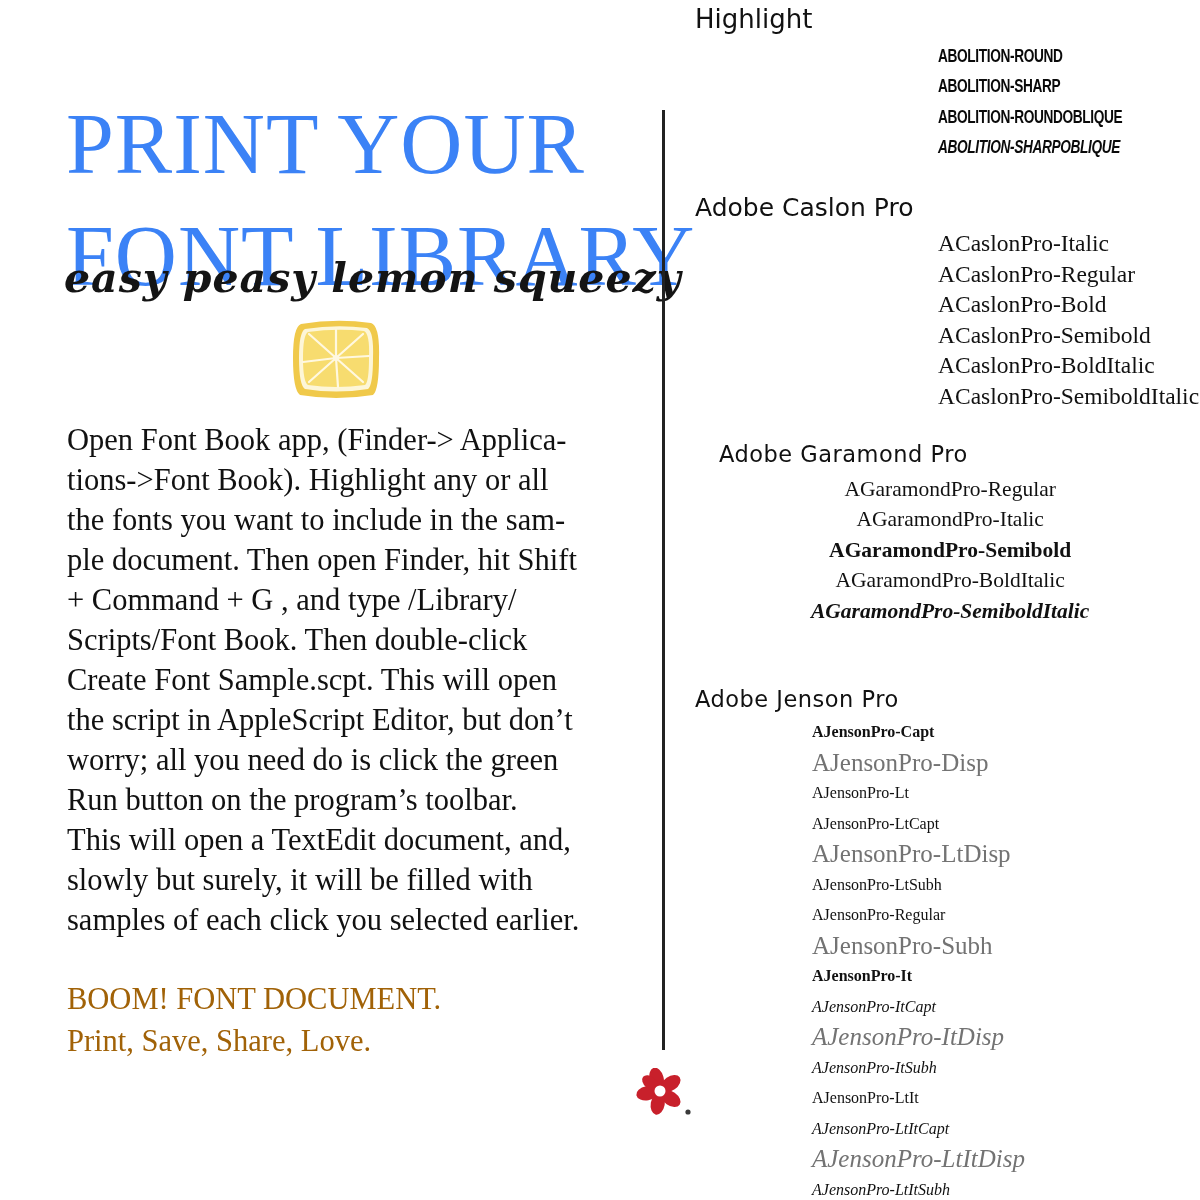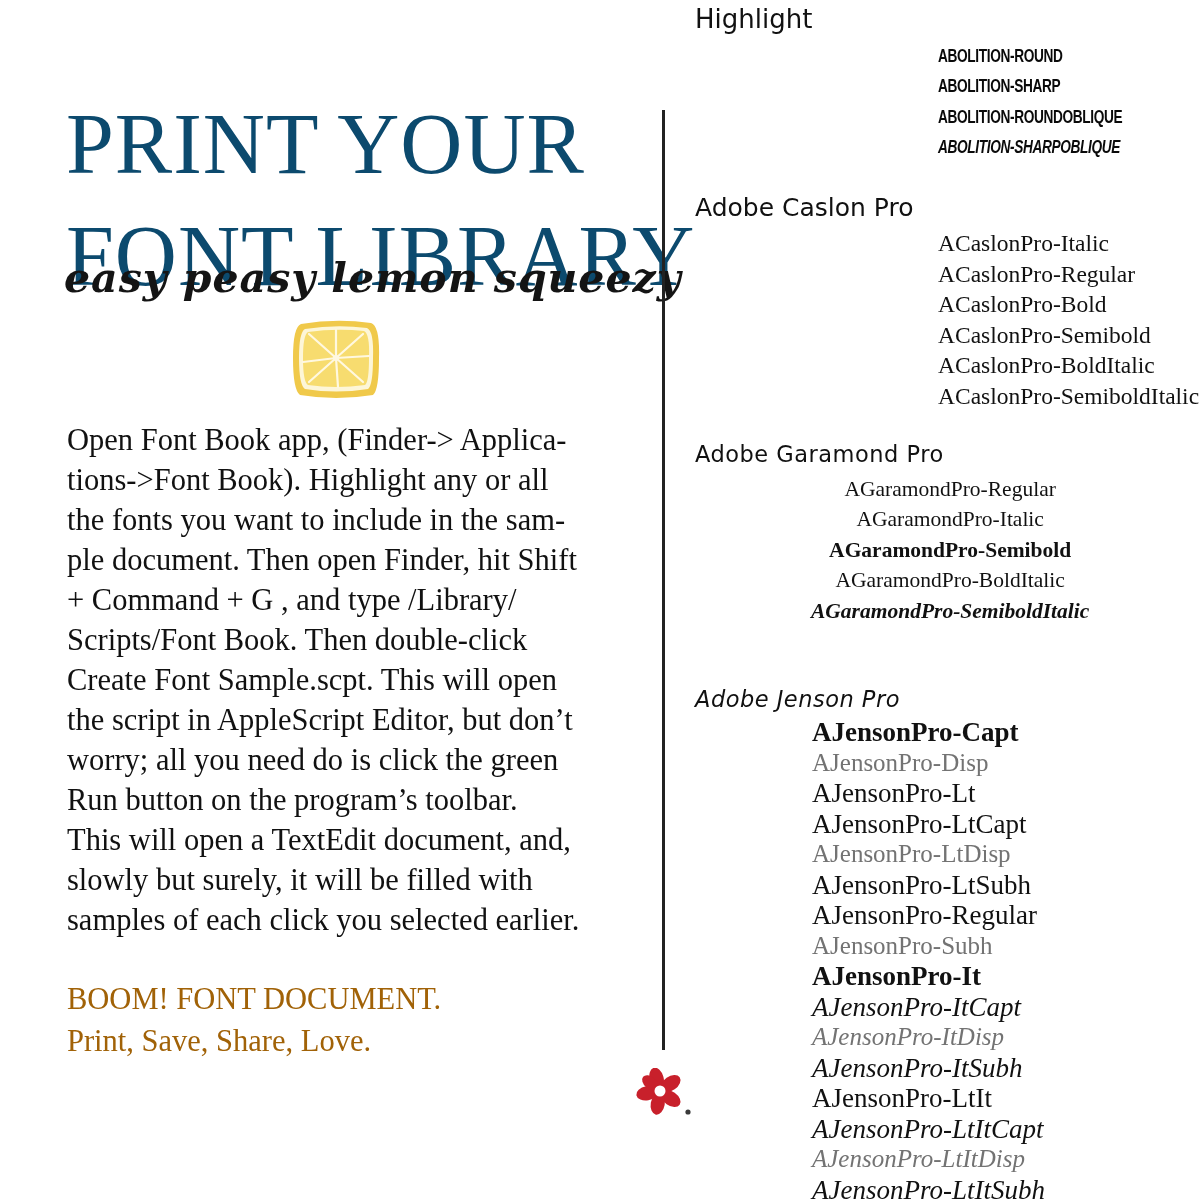--- a/index.html
+++ b/index.html
@@ -8,21 +8,21 @@
     background: #ffffff; position: relative; color: #111;
     font-family: "Liberation Serif", "DejaVu Serif", serif;
   }
   .abs { position: absolute; }
 
   
   .title {
     left: 66px; top: 88px; width: 560px;
     font-family: "Liberation Serif", serif;
     font-size: 86px; line-height: 112px; letter-spacing: 1px;
-    color: #0c4a6e; white-space: nowrap;
+    color: #3b82f6; white-space: nowrap;
   }
   .tagline {
     left: 64px; top: 254px; width: 560px;
     font-family: "DejaVu Serif", serif; font-style: italic; font-weight: bold;
     font-size: 41px; letter-spacing: 1px; color: #141414; white-space: nowrap;
   }
   .lemon { left: 291px; top: 318px; width: 90px; height: 82px; }
   .body-text {
     left: 67px; top: 420px; width: 570px;
     font-family: "Liberation Serif", serif;
@@ -54,32 +54,32 @@
     transform: scaleX(0.72); transform-origin: left center; color: #0a0a0a;
   }
   .abolition-list li.oblique { font-style: italic; }
 
   .caslon-family { left: 695px; top: 193px; font-size: 25px; }
   .caslon-list { left: 938px; top: 228px; }
   .caslon-list li {
     font-family: "Liberation Serif", serif; font-size: 23.5px; line-height: 30.5px; color: #111;
   }
 
-  .garamond-family { left: 695px; top: 441px; font-size: 22.5px; letter-spacing: 0.5px; }
+  .garamond-family { left: 719px; top: 441px; font-size: 22.5px; letter-spacing: 0.5px; }
   .garamond-list { left: 811px; top: 474px; text-align: center; }
   .garamond-list li {
     font-family: "Liberation Serif", serif; font-size: 21.5px; line-height: 30.4px; color: #111;
   }
   .garamond-list li.semibold { font-weight: bold; }
   .garamond-list li.semibold-italic { font-weight: bold; font-style: italic; }
 
-  .jenson-family { left: 695px; top: 686px; font-size: 22.5px; letter-spacing: 0.5px; font-style: italic; }
+  .jenson-family { left: 695px; top: 686px; font-size: 22.5px; letter-spacing: 0.5px; }
   .jenson-list { left: 812px; top: 717px; }
   .jenson-list li {
-    font-family: "Liberation Serif", serif; font-size: 27px; line-height: 30.5px; color: #111;
+    font-family: "Liberation Serif", serif; font-size: 16px; line-height: 30.5px; color: #111;
   }
   .jenson-list li.w-bold { font-weight: bold; }
   .jenson-list li.w-light { color: #737373; font-size: 25px; }
   .jenson-list li.italic { font-style: italic; }
 </style>
 </head>
 <body>
 
 <div class="abs title">
   <div>PRINT YOUR</div>

